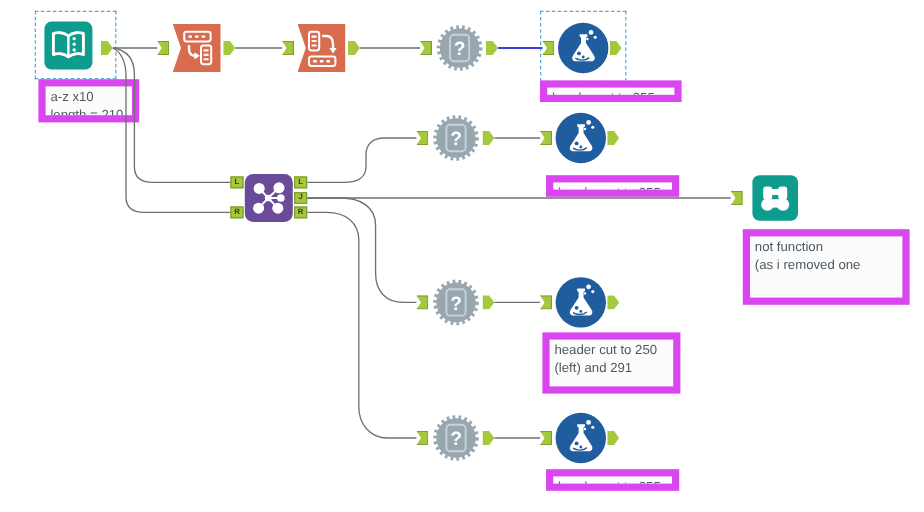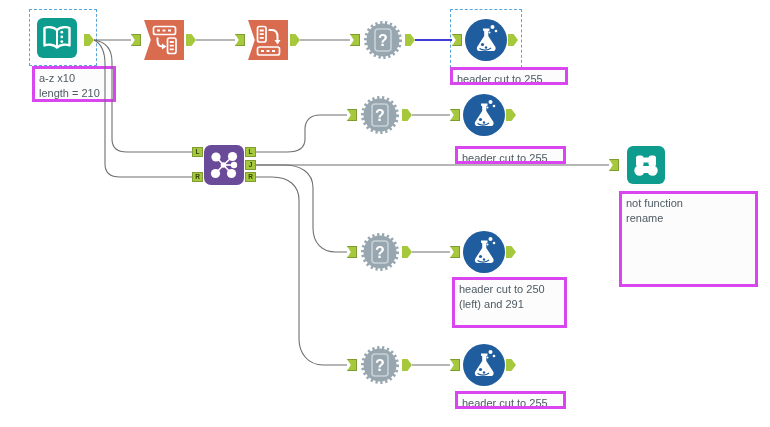--- a/index.html
+++ b/index.html
@@ -25,21 +25,21 @@
   .anchor{position:absolute;z-index:4;width:10px;height:12px;background:#a6c83d;
     box-shadow:inset 0 0 0 1px #7e9c2f;}
   .anchor.in{clip-path:polygon(0 0,100% 0,100% 100%,0 100%,38% 50%);}
   .anchor.out{clip-path:polygon(0 0,55% 0,100% 50%,55% 100%,0 100%);box-shadow:none;}
   .janchor{position:absolute;z-index:4;width:11px;height:10px;background:#a6c83d;
     border:1px solid #7e9c2f;box-sizing:border-box;display:flex;align-items:center;
     justify-content:center;font-size:6.5px;font-weight:bold;color:#33400f;line-height:1;}
   
   .selrect{position:absolute;z-index:1;border:1px dashed #58a6db;background:transparent;}
   
-  .ann{position:absolute;z-index:1;background:#fcfcfc;border:3px solid #d946ef;
+  .ann{position:absolute;z-index:1;background:#fcfcfc;border:6px solid #d946ef;
     color:#4e5a63;font-size:11px;line-height:15px;padding:2px 4px;box-sizing:border-box;
     white-space:nowrap;overflow:hidden;}
 </style>
 </head>
 <body>
 
 <div id="canvas">
 
   <div class="selrect" style="left:29px;top:9px;width:66px;height:55px;"></div>
   <div class="selrect" style="left:450px;top:9px;width:70px;height:57px;"></div>
@@ -265,18 +265,18 @@
 
   <div class="ann" style="left:452px;top:277px;width:115px;height:51px;">
     <div>header cut to 250</div>
     <div>(left) and 291</div>
   </div>
 
   <div class="ann" style="left:455px;top:391px;width:111px;height:18px;">
     <div>header cut to 255</div>
   </div>
 
-  <div class="ann" style="left:619px;top:191px;width:139px;height:96px;">
+  <div class="ann" style="left:619px;top:191px;width:139px;height:63px;">
     <div>not function</div>
-    <div>rename</div>
+    <div>(as i removed one</div>
   </div>
 
 </div>
 
 </body></html>

